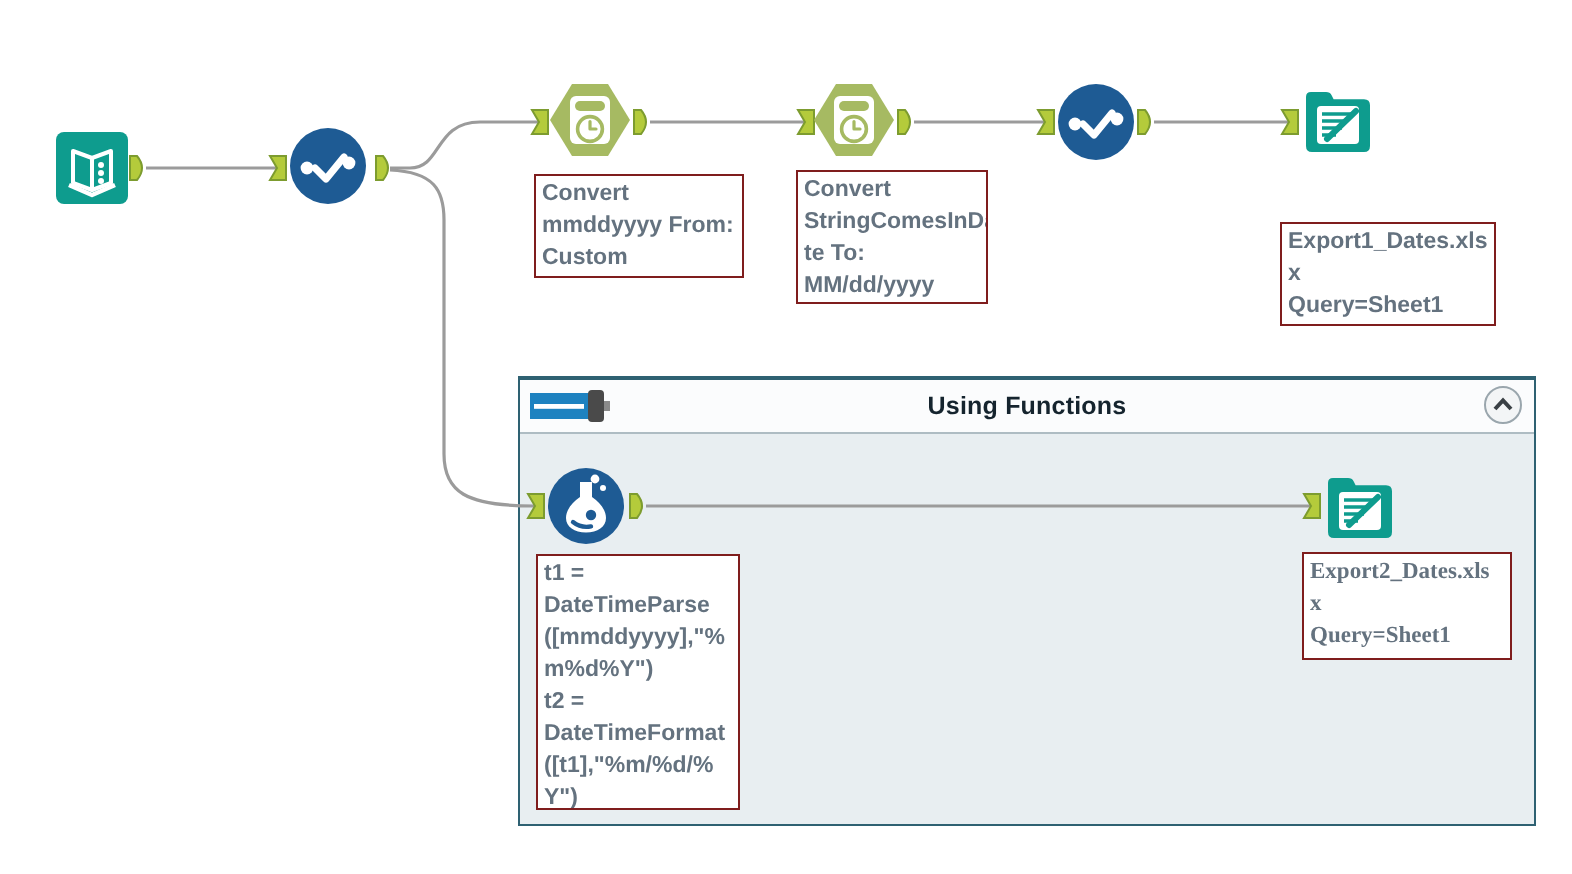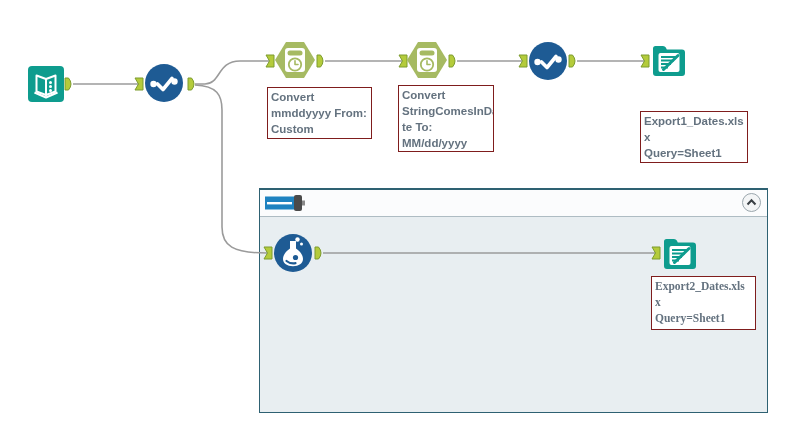--- a/index.html
+++ b/index.html
@@ -50,20 +50,21 @@
 <div id="canvas">
 
   <div class="tool-container">
     <div class="container-header">
       <svg class="container-icon" width="42" height="18" viewBox="0 0 42 18">
         <rect x="1" y="2.5" width="31" height="13" fill="#1e82c0"></rect>
         <rect x="3" y="8" width="25" height="2.4" fill="#ffffff"></rect>
         <rect x="30" y="1" width="8" height="16" rx="2" fill="#4a4a4a"></rect>
         <rect x="38" y="6.5" width="3" height="5" fill="#8a8a8a"></rect>
       </svg>
+      <span class="container-title">Using Functions</span>
       <div class="collapse-btn">
         <svg width="11" height="9" viewBox="0 0 11 9">
           <path d="M1.5 6.5 L5.5 2.2 L9.5 6.5" fill="none" stroke="#3a4045" stroke-width="2"></path>
         </svg>
       </div>
     </div>
     <div></div>
   </div>
 
   <svg id="wires">
@@ -183,17 +184,25 @@
   <div class="caption c1">Convert
 mmddyyyy From:
 Custom</div>
   <div class="caption c2">Convert
 StringComesInDa
 te To:
 MM/dd/yyyy</div>
   <div class="caption c3">Export1_Dates.xls
 x
 Query=Sheet1</div>
+  <div class="caption c4">t1 =
+DateTimeParse
+([mmddyyyy],"%
+m%d%Y")
+t2 =
+DateTimeFormat
+([t1],"%m/%d/%
+Y")</div>
   <div class="caption c5">Export2_Dates.xls
 x
 Query=Sheet1</div>
 
 </div>
 
 </body></html>

